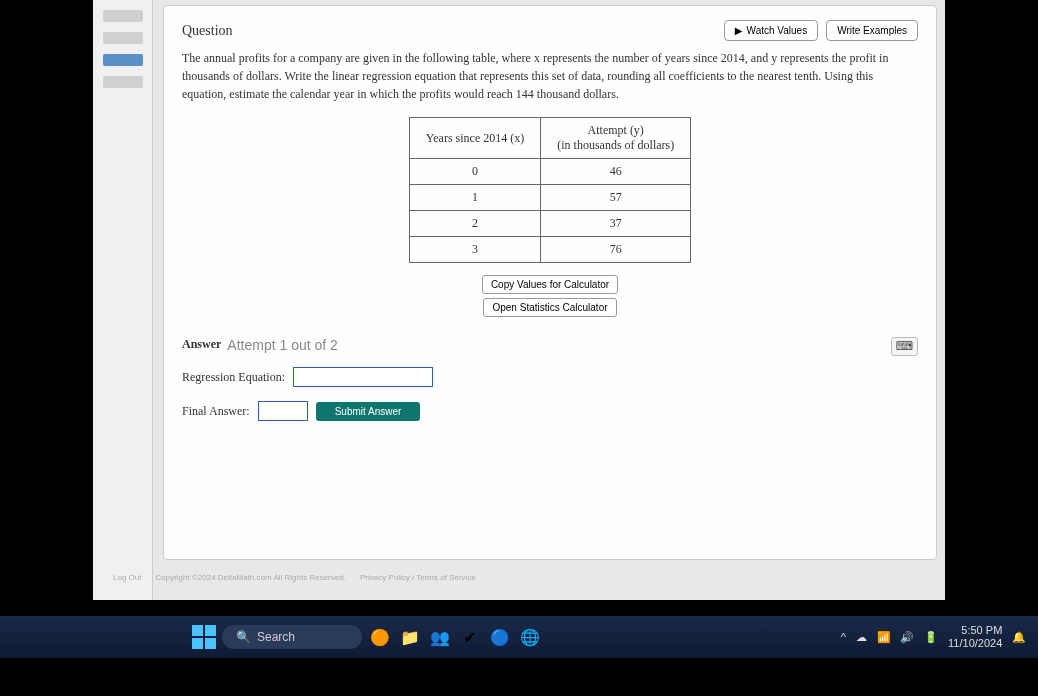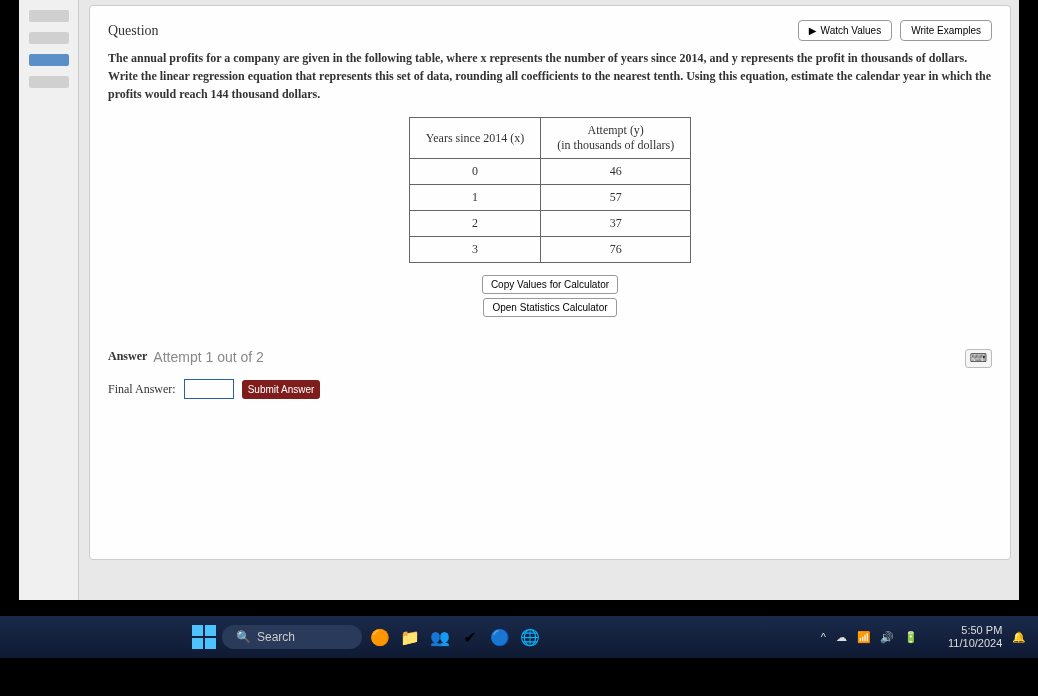--- a/index.html
+++ b/index.html
@@ -6,21 +6,21 @@
     body {
       font-family: Georgia, 'Times New Roman', serif;
       background: #000;
       width: 1038px;
       height: 696px;
       overflow: hidden;
       position: relative;
     }
     .screen {
       background: #e8e8e8;
-      width: 1000px;
+      width: 852px;
       height: 600px;
       margin: 0 auto;
       position: relative;
       overflow: hidden;
     }
     .sidebar {
       position: absolute;
       left: 0;
       top: 0;
       width: 60px;
@@ -67,39 +67,38 @@
       display: flex;
       align-items: center;
       gap: 4px;
       font-family: Arial, sans-serif;
     }
     .problem-text {
       font-size: 12px;
       line-height: 1.5;
       color: #333;
       margin-bottom: 14px;
-      font-weight: bold;
     }
     .data-table {
       margin: 0 auto 12px auto;
       border-collapse: collapse;
       font-size: 12px;
     }
     .data-table th, .data-table td {
       border: 1px solid #666;
       padding: 5px 16px;
       text-align: center;
     }
     .data-table th { font-weight: normal; }
     .table-actions {
       display: flex;
       flex-direction: column;
       align-items: center;
       gap: 4px;
-      margin-bottom: 32px;
+      margin-bottom: 20px;
     }
     .btn-small {
       border: 1px solid #999;
       border-radius: 3px;
       padding: 3px 8px;
       font-size: 10px;
       background: #fff;
       cursor: pointer;
       font-family: Arial, sans-serif;
     }
@@ -129,25 +128,25 @@
     }
     .text-input {
       border: 1px solid #2a5fad;
       height: 20px;
       padding: 2px 4px;
       font-size: 12px;
     }
     .text-input.wide { width: 140px; }
     .text-input.narrow { width: 50px; }
     .btn-submit {
-      background: #7f1d1d;
+      background: #0f766e;
       color: #fff;
       border: none;
       border-radius: 3px;
-      padding: 4px 6px;
+      padding: 4px 19px;
       font-size: 10px;
       cursor: pointer;
       font-family: Arial, sans-serif;
       text-align: center;
     }
     .footer-links {
       position: absolute;
       bottom: 18px;
       left: 20px;
       font-size: 8px;
@@ -204,21 +203,21 @@
       cursor: pointer;
     }
     .taskbar-right {
       margin-left: auto;
       display: flex;
       align-items: center;
       gap: 10px;
       color: #ddd;
       font-size: 11px;
     }
-    .clock { text-align: right; line-height: 1.2; margin-left: 20px; }
+    .clock { text-align: right; line-height: 1.2; }
   </style>
 </head>
 <body>
 
 <div class="screen">
   <div class="sidebar">
     <div class="sidebar-item"></div>
     <div class="sidebar-item"></div>
     <div class="sidebar-item active"></div>
     <div class="sidebar-item"></div>
@@ -274,28 +273,37 @@
       <button class="btn-small">Copy Values for Calculator</button>
       <button class="btn-small">Open Statistics Calculator</button>
     </div>
 
     <div class="answer-section">
       <span class="label">Answer</span>
       <span class="attempt">Attempt 1 out of 2</span>
       <span class="keyboard-icon">⌨</span>
     </div>
 
+    <div class="input-row">
+      <span>Regression Equation:</span>
+      <input class="text-input wide" style="">
+    </div>
 
     <div class="input-row">
       <span>Final Answer:</span>
       <input class="text-input narrow" style="">
       <button class="btn-submit">Submit Answer</button>
     </div>
   </div>
 
+  <div class="footer-links">
+    <span>Log Out</span>
+    <span>Copyright ©2024 DeltaMath.com All Rights Reserved.</span>
+    <span>Privacy Policy / Terms of Service</span>
+  </div>
 </div>
 
 <div class="taskbar">
   <div class="taskbar-center">
     <div class="tb-icon">
       <div class="start-icon">
           <div></div>
           <div></div>
           <div></div>
           <div></div>

